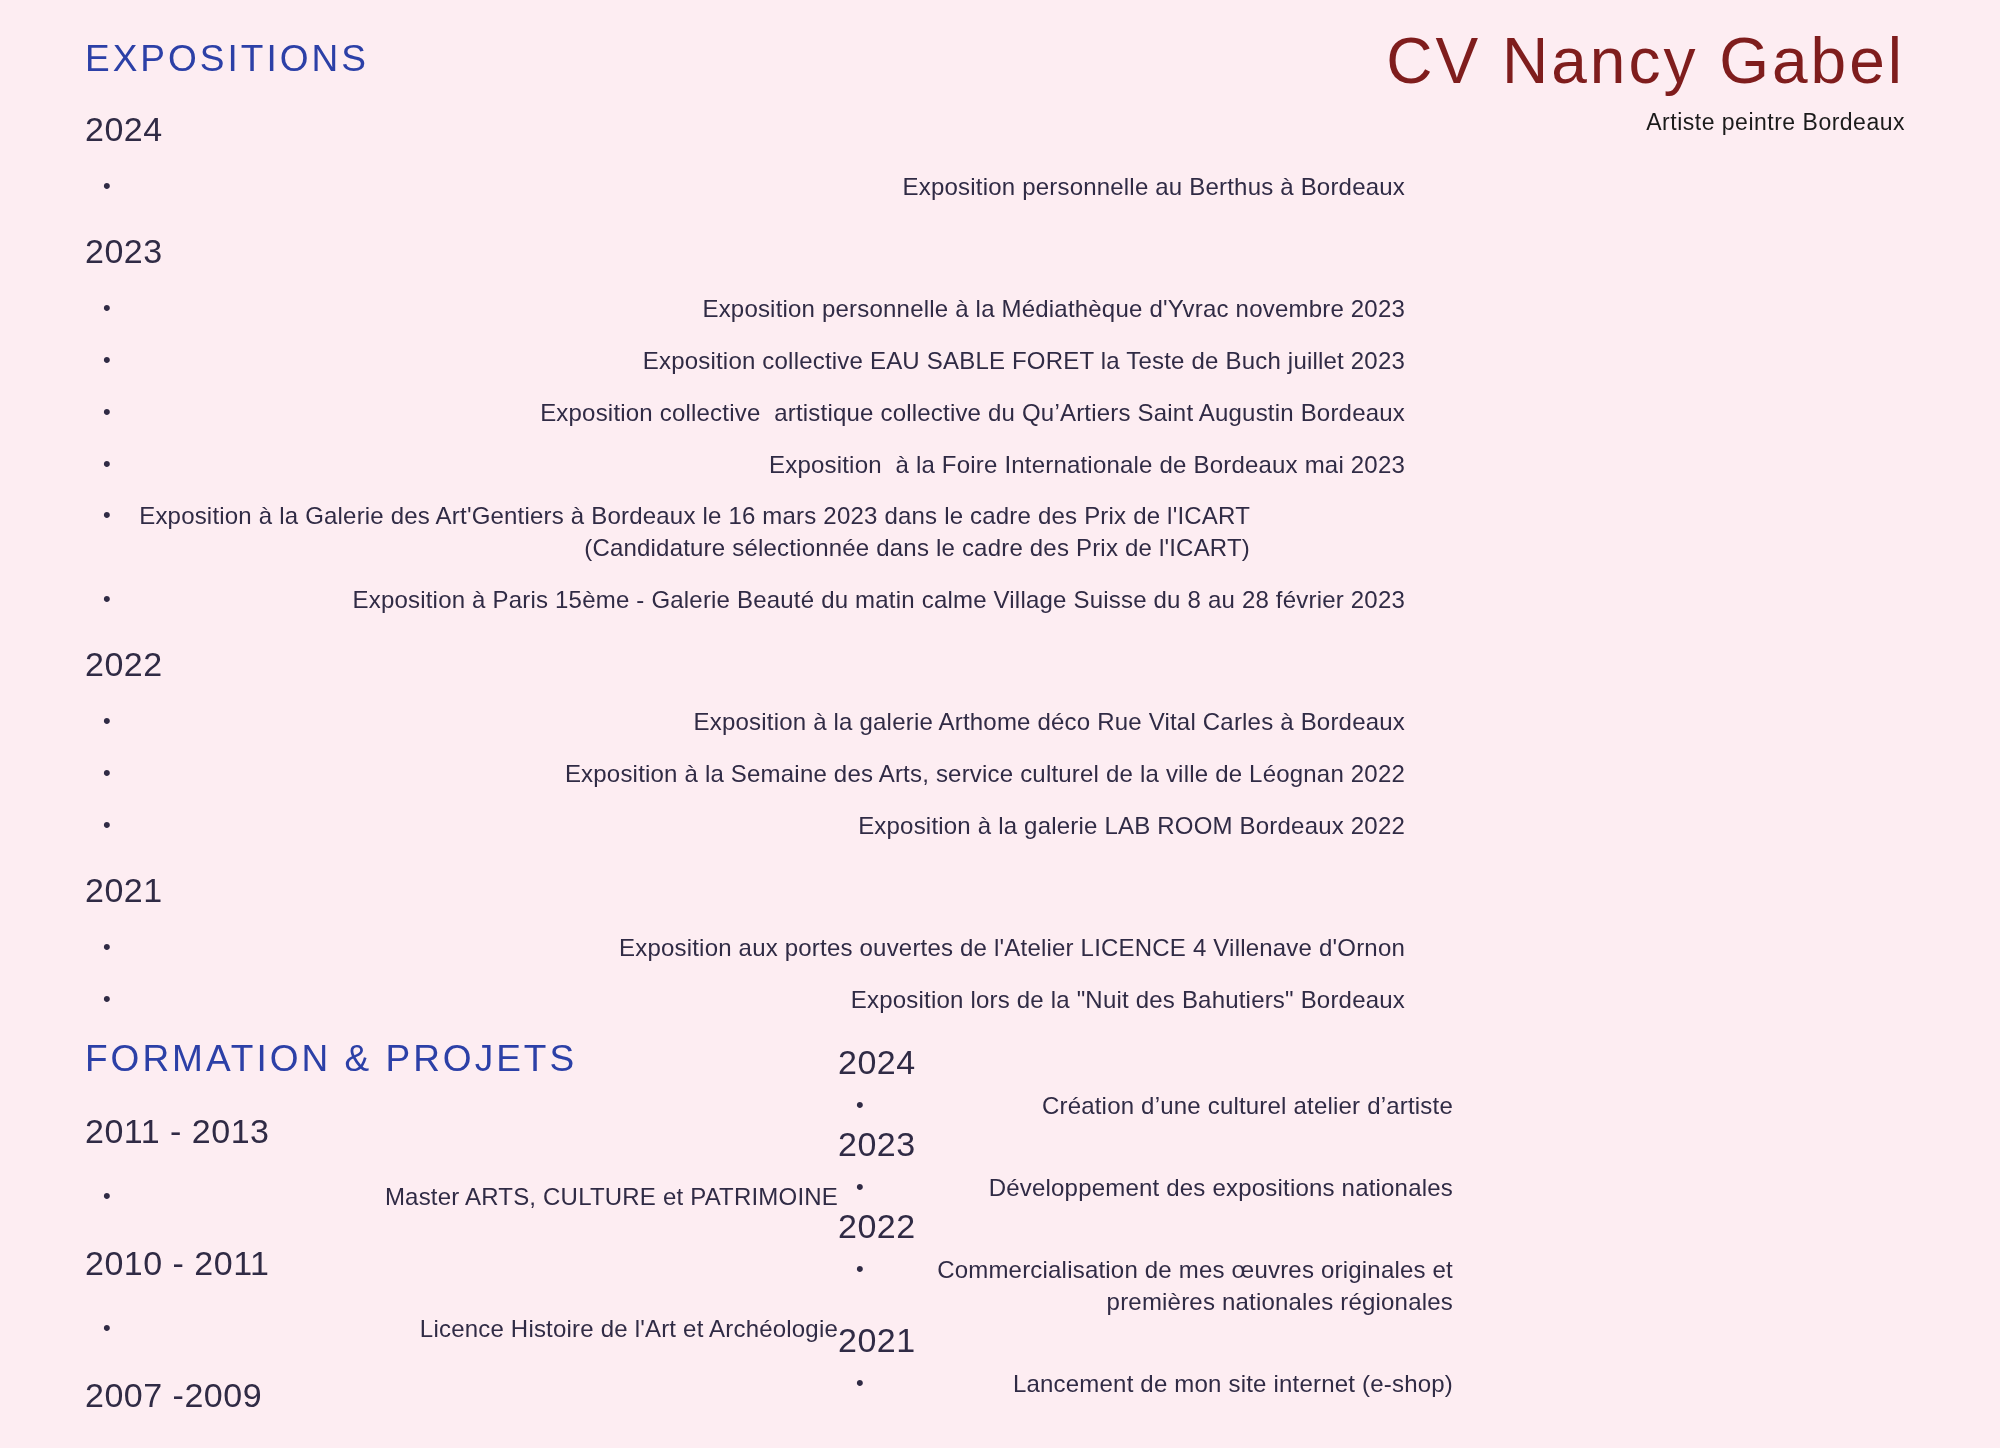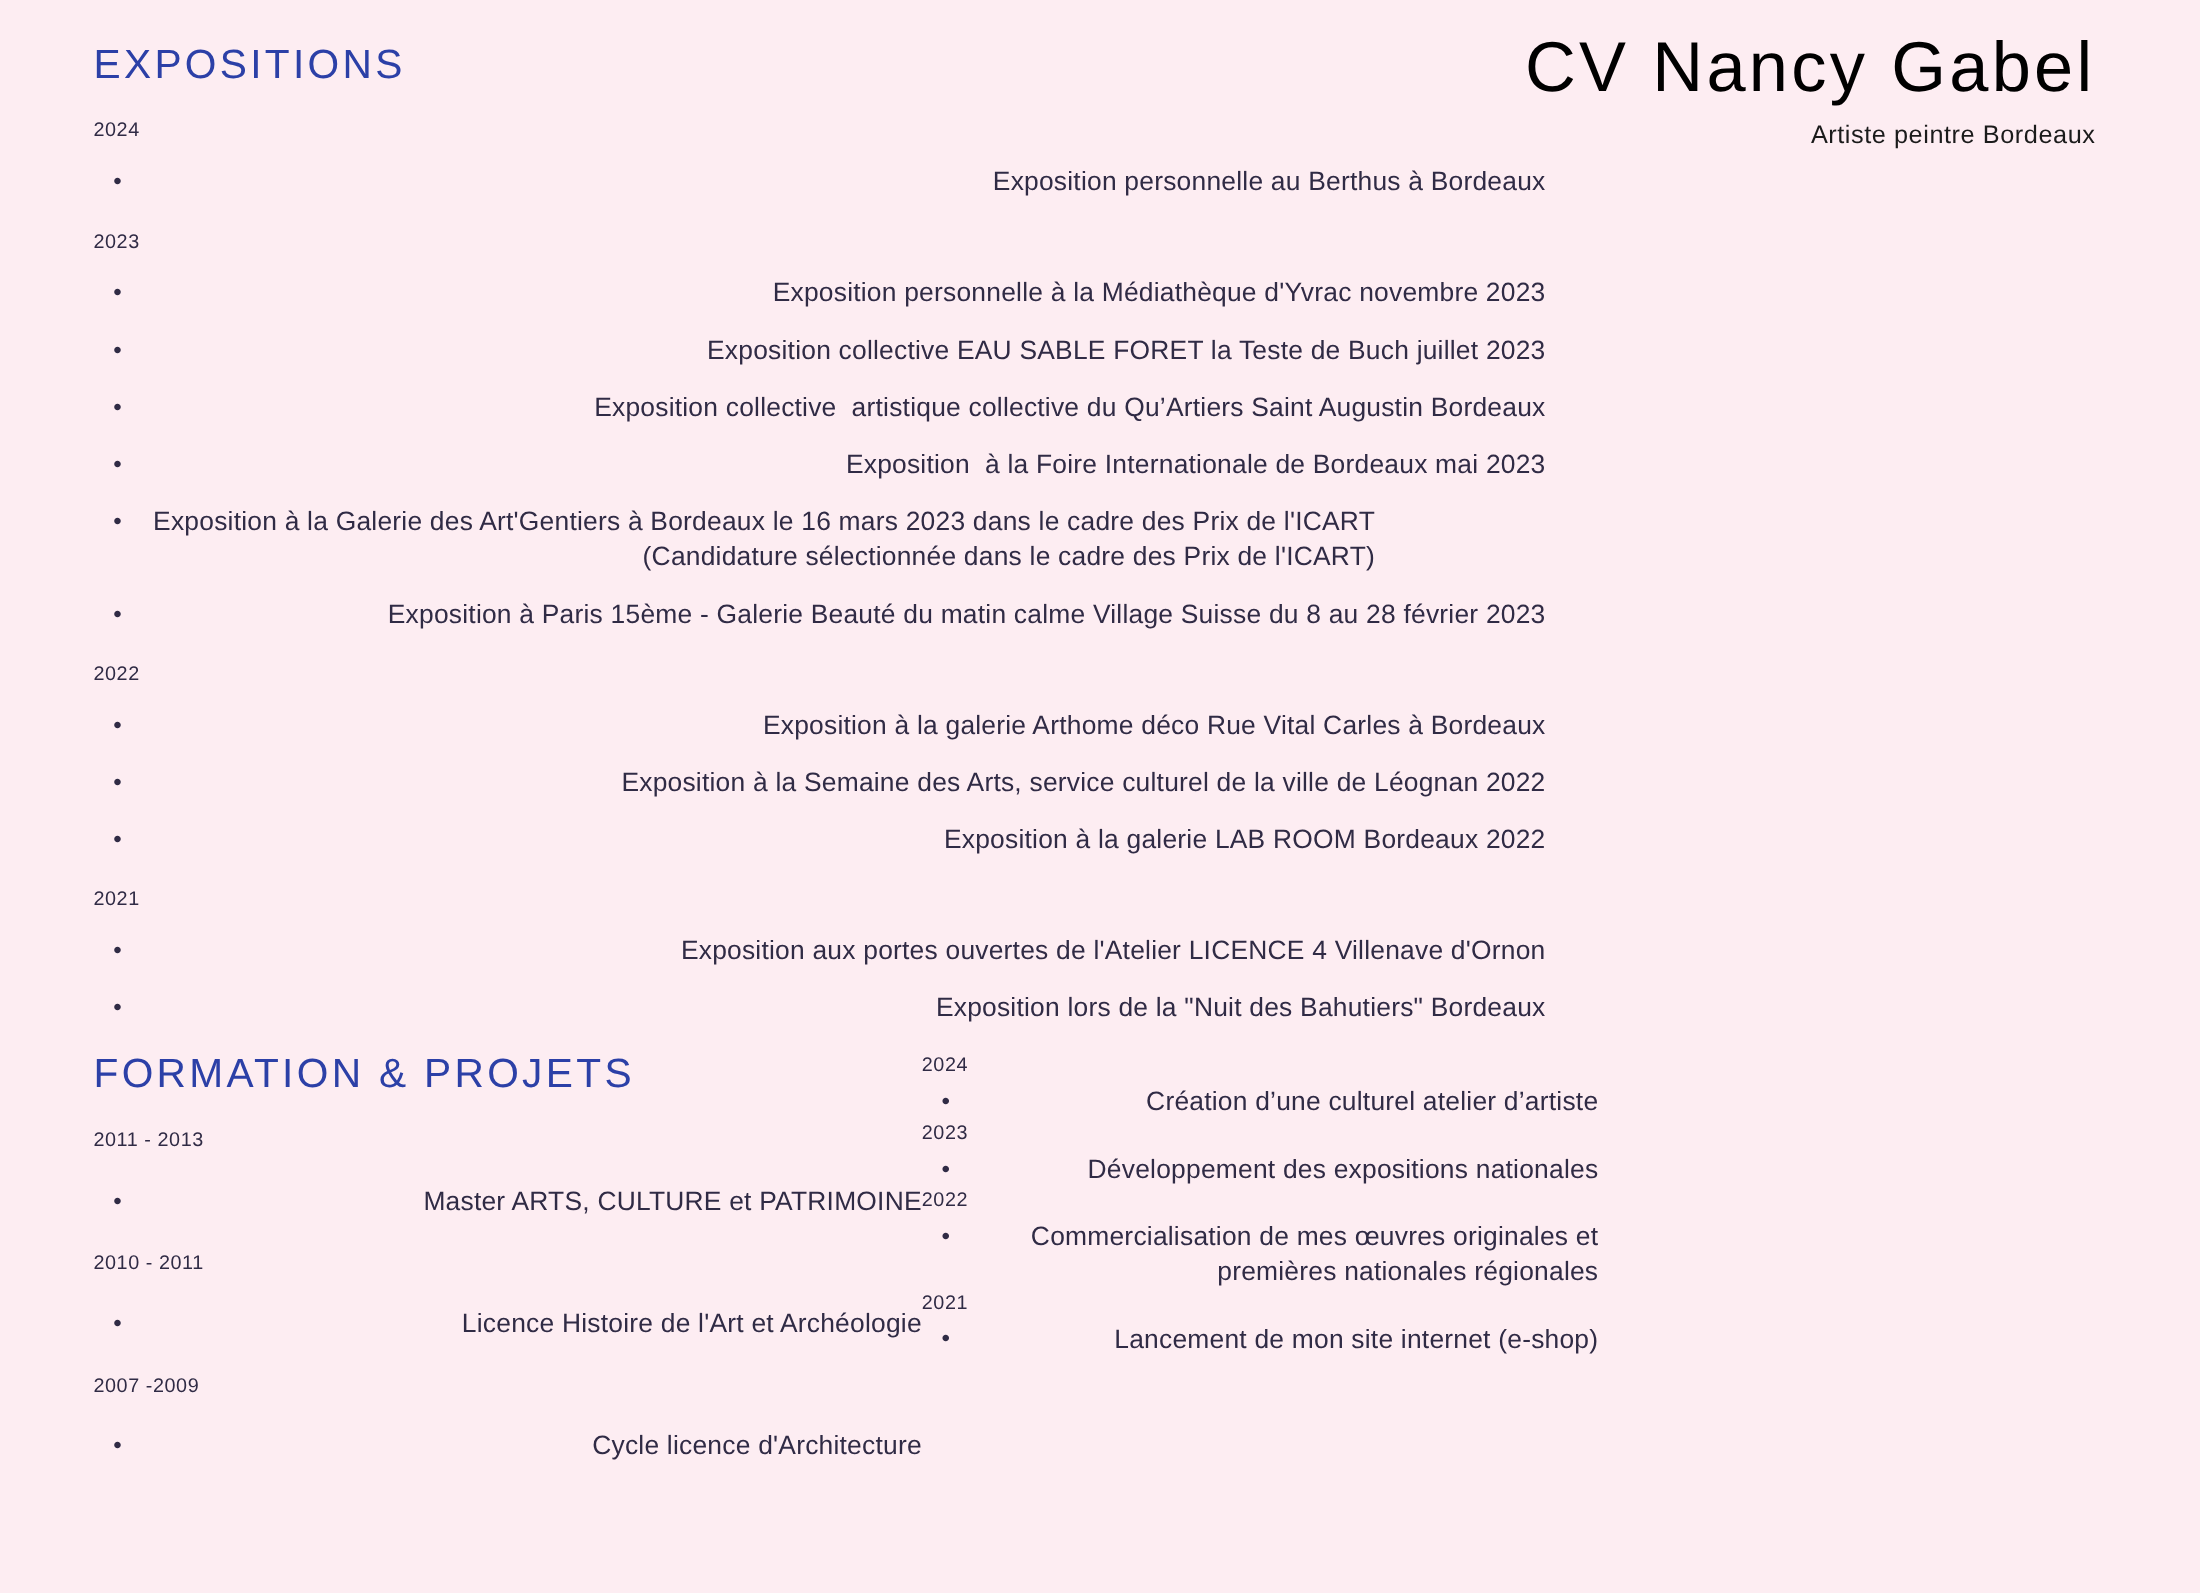--- a/index.html
+++ b/index.html
@@ -27,42 +27,42 @@
     position: absolute;
     top: 28px;
     right: 95px;
     text-align: right;
   }
   .cv-title {
     font-size: 64px;
     line-height: 1.05;
     font-weight: 400;
     letter-spacing: 3px;
-    color: #000000;
+    color: #7f1d1d;
     margin: 0;
   }
   .cv-subtitle {
     font-size: 23px;
     letter-spacing: 0.5px;
     color: #1b1b1b;
     margin-top: 14px;
   }
 
   .section-heading {
     font-size: 37px;
     line-height: 1.15;
     font-weight: 400;
     letter-spacing: 3px;
     color: #2c40a7;
     margin: 0;
   }
 
   
   .year {
-    font-size: 18px;
+    font-size: 34px;
     line-height: 1.3;
     letter-spacing: 0.5px;
   }
   ul.items {
     list-style: none;
     margin: 0;
     padding: 0 0 0 45px;
     text-align: right;
   }
   ul.items li {

